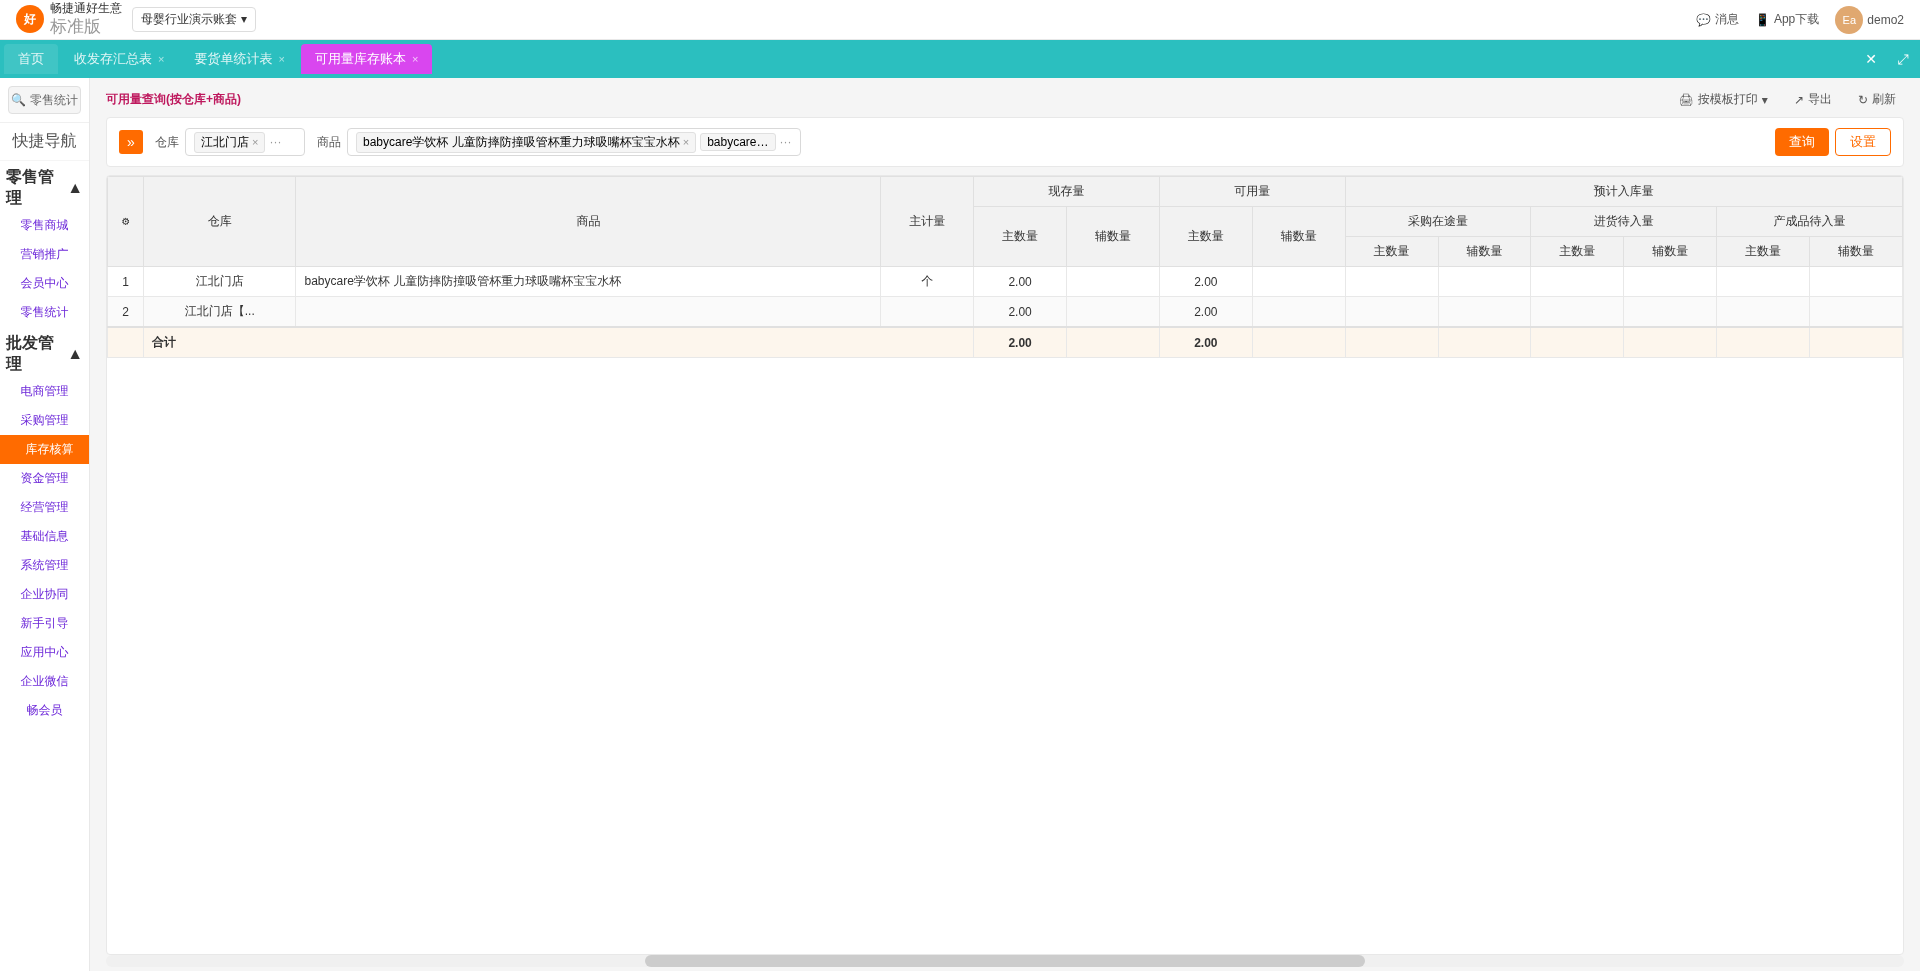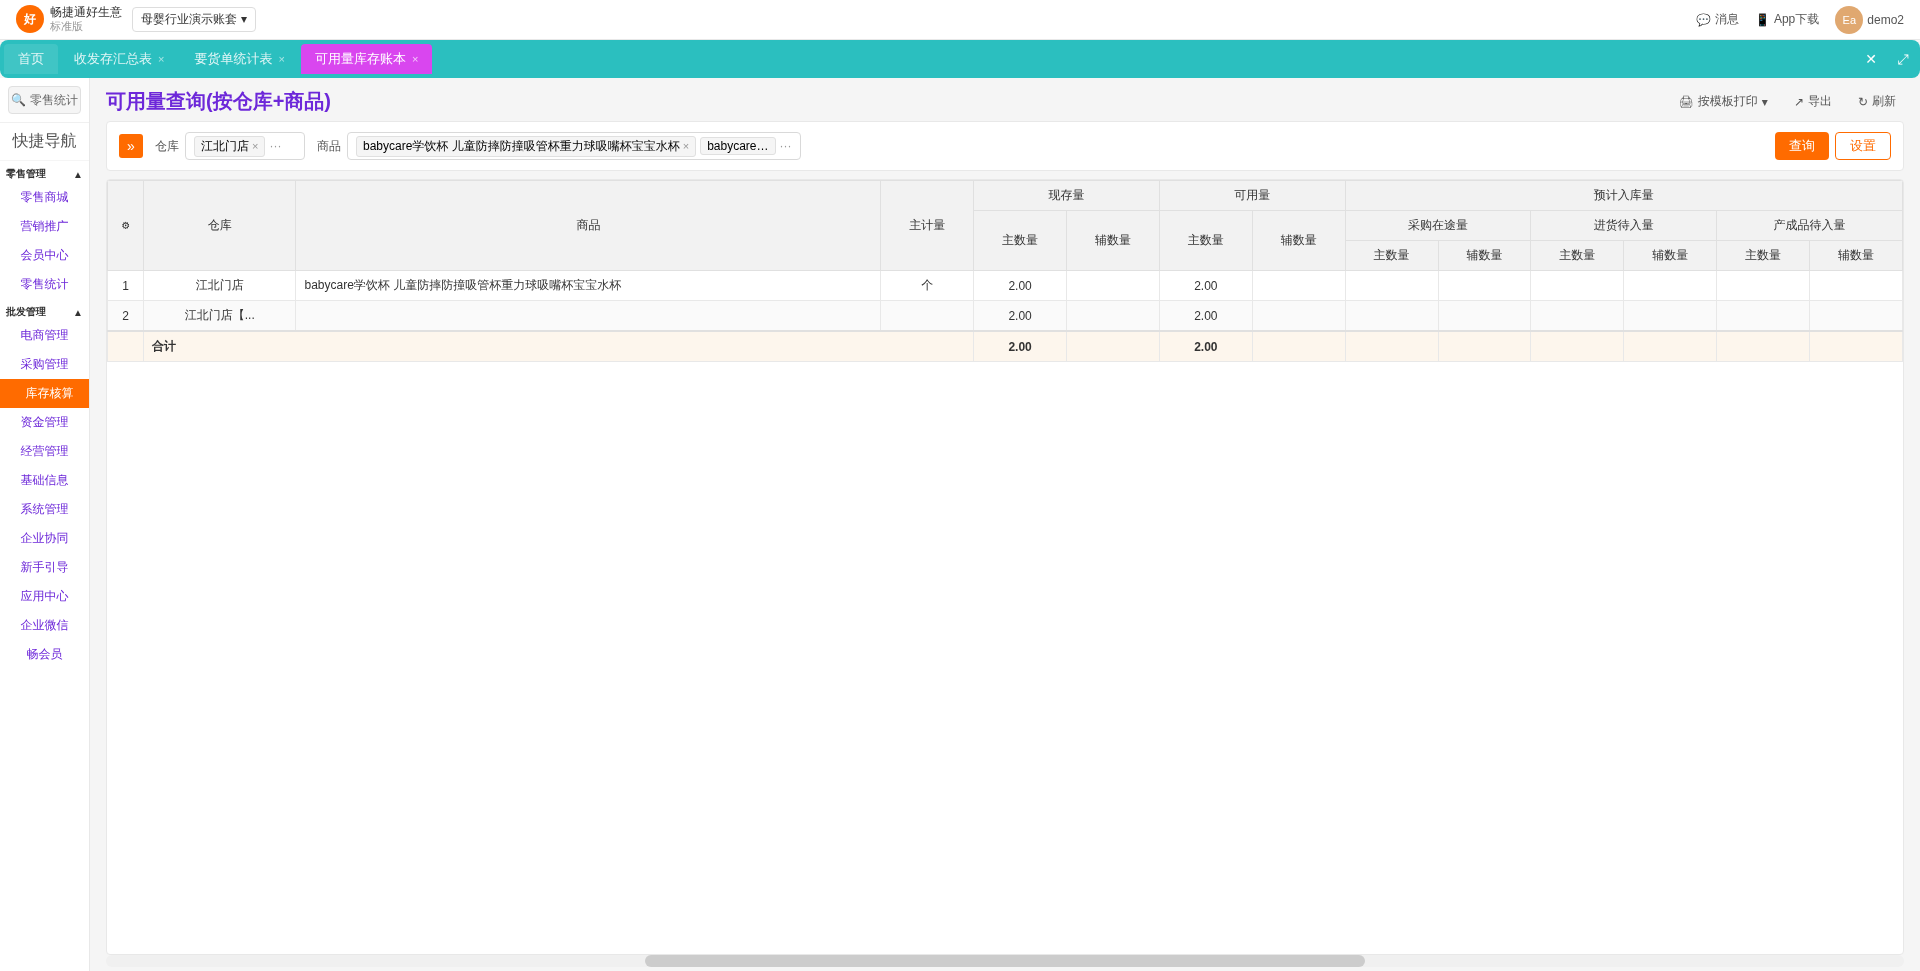--- a/index.html
+++ b/index.html
@@ -13,36 +13,35 @@
       align-items: center;
       justify-content: space-between;
       padding: 0 16px;
       border-bottom: 1px solid #e8e8e8;
       flex-shrink: 0;
     }
     .top-bar-left { display: flex; align-items: center; gap: 10px; }
     .logo-area { display: flex; align-items: center; gap: 6px; }
     .logo-icon { width: 28px; height: 28px; background: #ff6b00; border-radius: 50%; display: flex; align-items: center; justify-content: center; color: #fff; font-size: 12px; font-weight: bold; }
     .logo-text { font-size: 12px; color: #333; line-height: 1.2; }
-    .logo-sub { font-size: 11px; color: #999; }
+    .logo-sub { font-size: 17px; color: #999; }
     .industry-selector { display: flex; align-items: center; gap: 4px; border: 1px solid #ddd; border-radius: 4px; padding: 3px 8px; background: #fff; cursor: pointer; font-size: 12px; color: #333; }
     .top-bar-right { display: flex; align-items: center; gap: 16px; }
     .top-bar-right-item { display: flex; align-items: center; gap: 4px; cursor: pointer; font-size: 12px; color: #555; }
     .avatar { width: 28px; height: 28px; border-radius: 50%; background: #e0a870; display: flex; align-items: center; justify-content: center; color: #fff; font-size: 11px; }
 
     
     .nav-tabs {
       height: 38px;
       background: #2bbfbf;
       display: flex;
       align-items: center;
       padding: 0 4px;
       gap: 2px;
       flex-shrink: 0;
-      border-radius: 8px;
     }
     .nav-tab {
       height: 30px;
       padding: 0 14px;
       display: flex;
       align-items: center;
       gap: 6px;
       border-radius: 4px 4px 0 0;
       cursor: pointer;
       font-size: 13px;
@@ -96,21 +95,21 @@
       font-size: 16px;
       color: #555;
       text-align: center;
       display: flex;
       align-items: center;
       justify-content: center;
       gap: 4px;
     }
     .sidebar-section {
       padding: 6px 6px 2px;
-      font-size: 10px;
+      font-size: 16px;
       color: #333;
       font-weight: bold;
       display: flex;
       align-items: center;
       justify-content: space-between;
       cursor: pointer;
     }
     .sidebar-sub-item {
       padding: 6px 10px;
       font-size: 12px;
@@ -135,21 +134,21 @@
 
     
     .page-header {
       background: #f5f5f5;
       padding: 10px 16px 6px;
       display: flex;
       align-items: center;
       justify-content: space-between;
       flex-shrink: 0;
     }
-    .page-title { font-size: 20px; color: #6d28d9; font-weight: bold; }
+    .page-title { font-size: 12px; color: #be185d; font-weight: bold; }
     .page-actions { display: flex; align-items: center; gap: 10px; }
     .action-btn {
       display: flex; align-items: center; gap: 4px;
       font-size: 12px; color: #555; cursor: pointer;
       padding: 3px 8px; border-radius: 3px;
     }
 
     
     .filter-bar {
       background: #fff;

